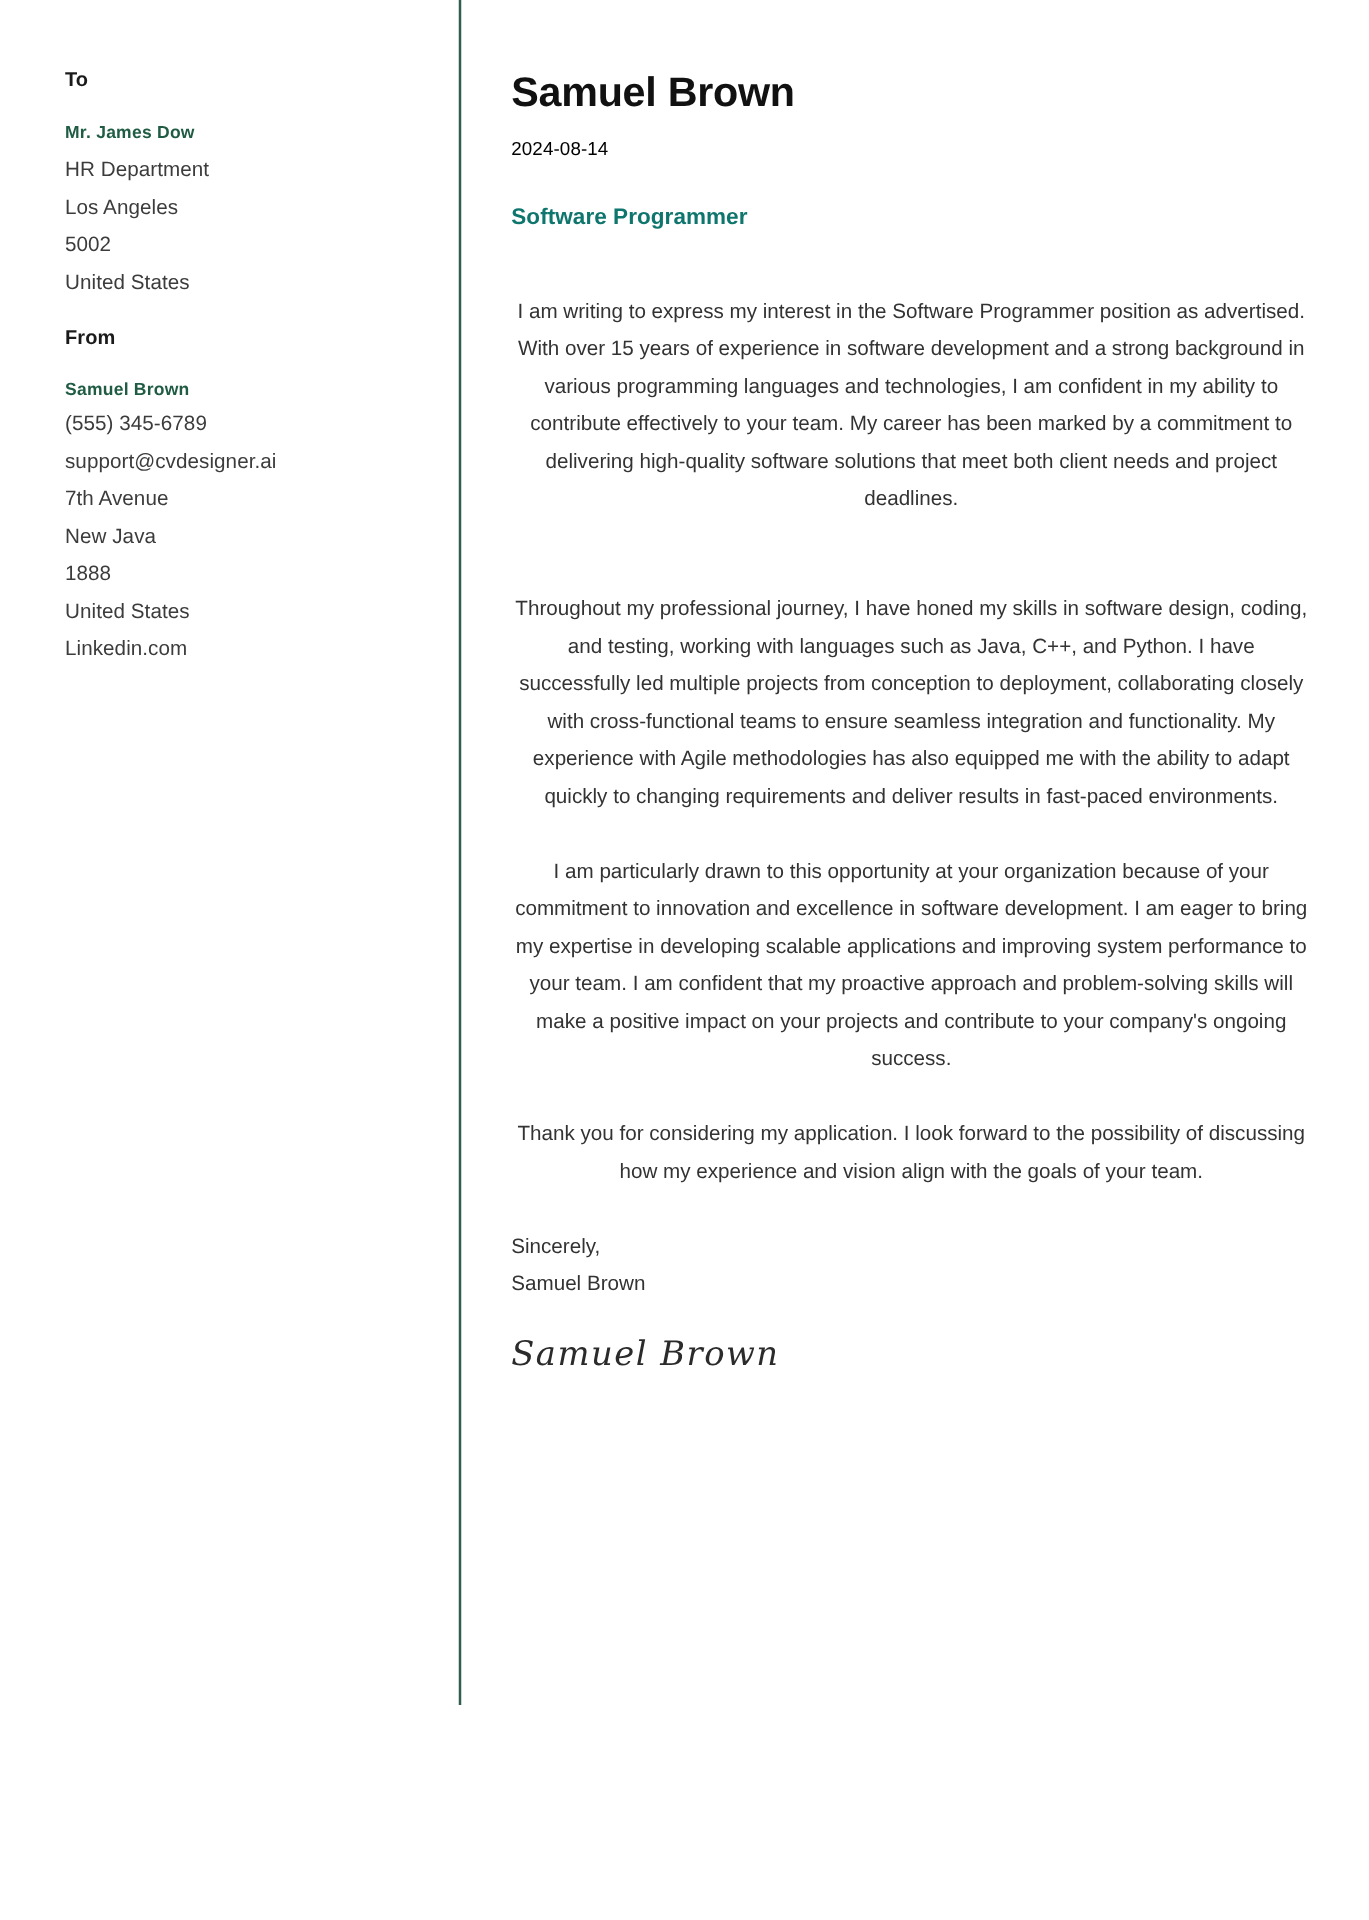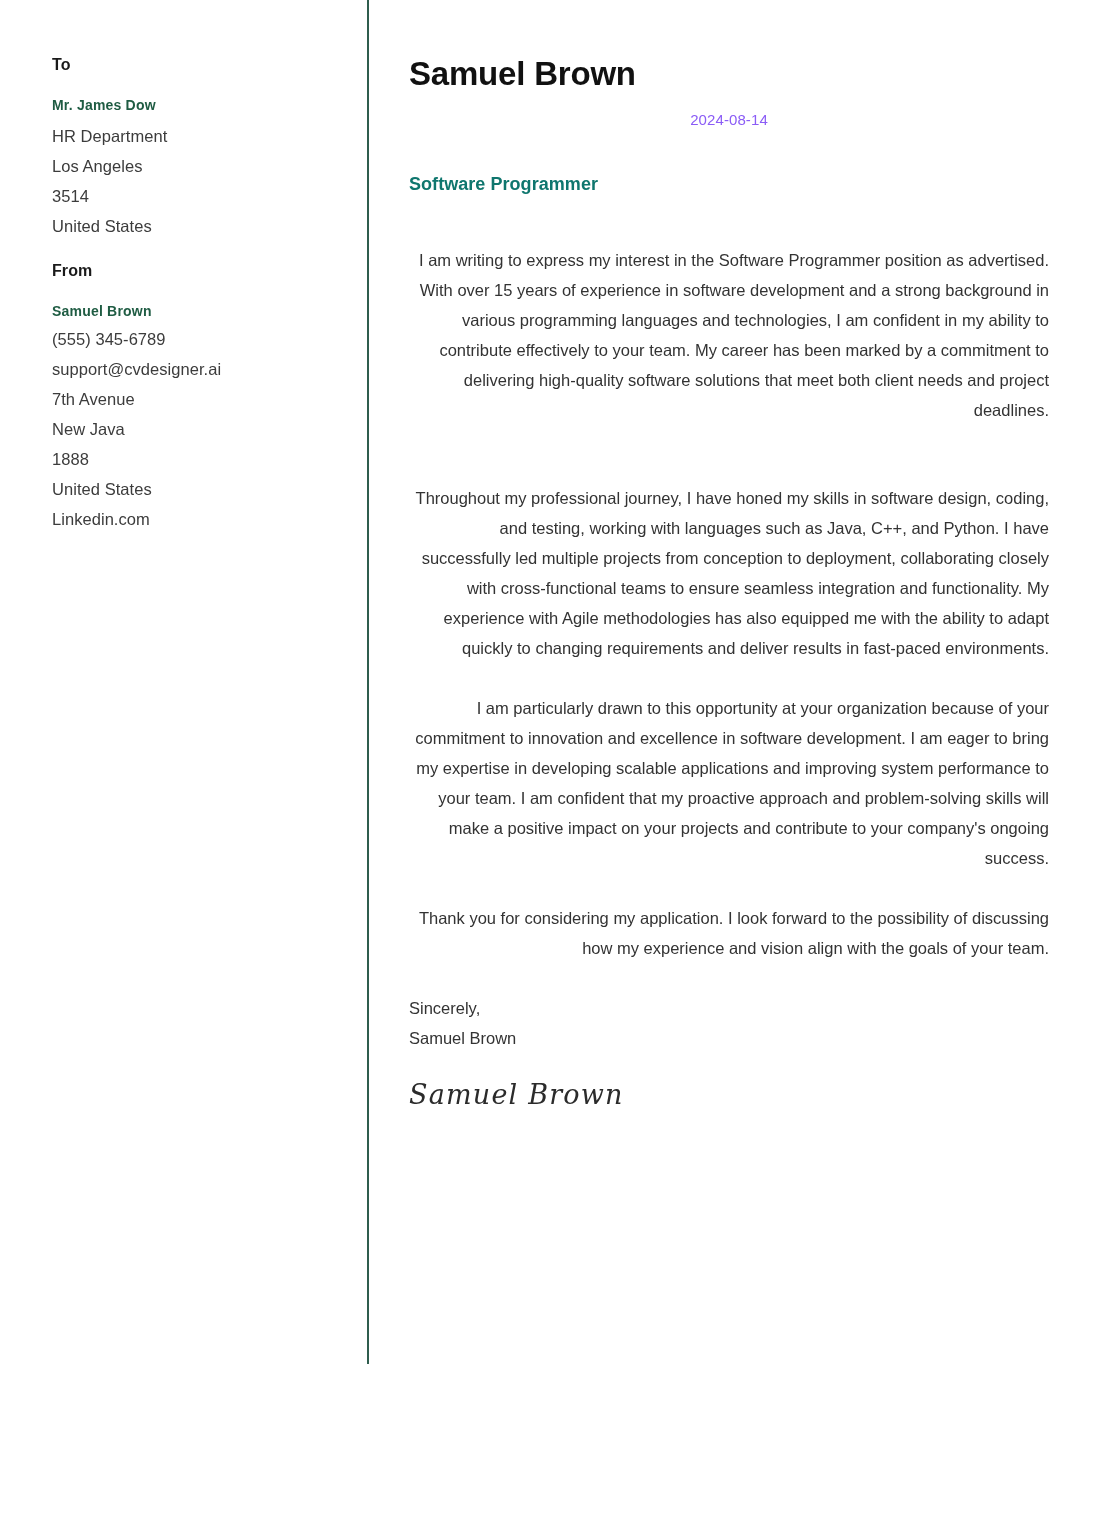--- a/index.html
+++ b/index.html
@@ -84,25 +84,24 @@
     font-weight: bold;
     color: #111111;
     margin: 0 0 16px 0;
     line-height: 1.18;
     letter-spacing: -0.2px;
   }
 
   .letter-date {
     font-size: 15px;
     font-weight: normal;
-    color: #8b5cf6;
-    margin: 0 0 44px 0;
+    color: #000000;
+    margin: 0 0 33px 0;
     line-height: 1.3;
     letter-spacing: 0.1px;
-    text-align: center;
   }
 
   .letter-role {
     font-size: 18px;
     font-weight: bold;
     color: #0f766e;
     margin: 0 0 48px 0;
     line-height: 1.3;
     letter-spacing: 0.05px;
   }
@@ -112,21 +111,21 @@
     color: #333333;
     line-height: 1.55;
     margin: 0 0 44px 0;
   }
 
   .para {
     font-size: 16.5px;
     color: #333333;
     line-height: 1.82;
     margin: 0 0 30px 0;
-    text-align: right;
+    text-align: center;
   }
 
   .para.first-gap {
     margin-bottom: 58px;
   }
 
   .closing {
     font-size: 16.5px;
     color: #333333;
     line-height: 1.82;
@@ -150,21 +149,21 @@
 
   <div class="divider"></div>
 
   <div class="sidebar">
 
     <div class="to-block">
       <p class="block-heading">To</p>
       <p class="contact-name">Mr. James Dow</p>
       <p class="contact-line">HR Department</p>
       <p class="contact-line">Los Angeles</p>
-      <p class="contact-line">3514</p>
+      <p class="contact-line">5002</p>
       <p class="contact-line">United States</p>
     </div>
 
     <div class="from-block">
       <p class="block-heading">From</p>
       <p class="contact-name">Samuel Brown</p>
       <p class="contact-line">(555) 345-6789</p>
       <p class="contact-line">support@cvdesigner.ai</p>
       <p class="contact-line">7th Avenue</p>
       <p class="contact-line">New Java</p>

